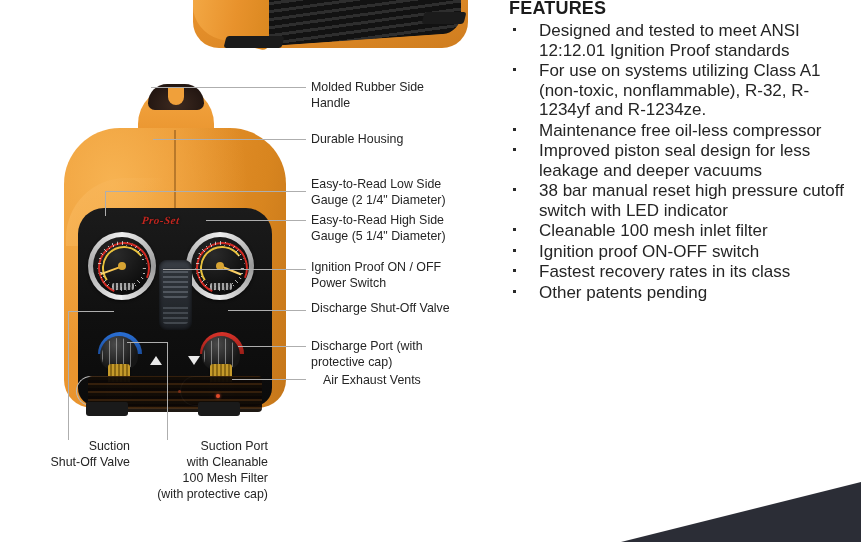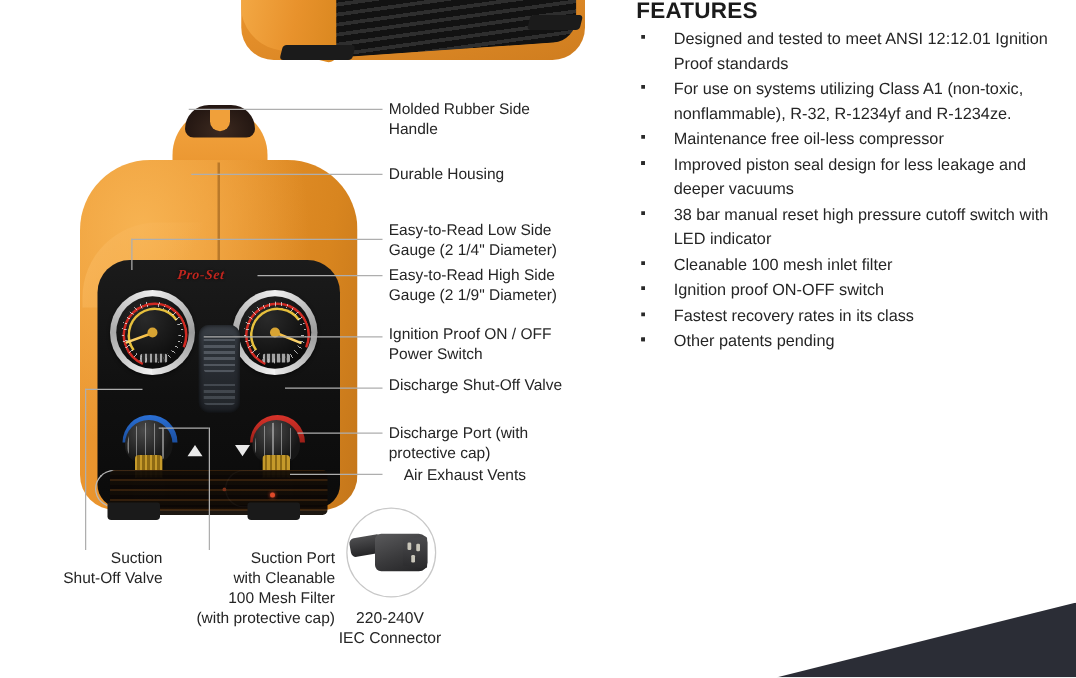--- a/index.html
+++ b/index.html
@@ -49,21 +49,21 @@
     line-height: 20px;
   }
   ul.feature-list {
     list-style: none;
     margin: 0;
     padding: 0;
   }
   ul.feature-list li {
     position: relative;
     padding-left: 30px;
-    font-size: 13px;
+    font-size: 17px;
     line-height: 19.5px;
     color: #252525;
     margin-bottom: 1px;
   }
   ul.feature-list li .bullet {
     position: absolute;
     left: 4px;
     top: 7px;
     width: 3px;
     height: 3px;
@@ -580,46 +580,33 @@
     <div class="leader" style="left:232px; top:379px; width:74px;"></div>
 
     <div class="leader-v" style="left:68px;  top:311px; height:129px;"></div>
     <div class="leader" style="left:68px;  top:311px; width:46px;"></div>
     <div class="leader-v" style="left:167px; top:342px; height:98px;"></div>
     <div class="leader" style="left:127px; top:342px; width:40px;"></div>
 
     <div class="callout" style="left:311px; top:79px;">Molded Rubber Side Handle</div>
     <div class="callout" style="left:311px; top:131px;">Durable Housing</div>
     <div class="callout" style="left:311px; top:176px;">Easy-to-Read Low Side Gauge (2 1/4" Diameter)</div>
-    <div class="callout" style="left:311px; top:212px;">Easy-to-Read High Side Gauge (2 1/9" Diameter)</div>
+    <div class="callout" style="left:311px; top:212px;">Easy-to-Read High Side Gauge (5 1/4" Diameter)</div>
     <div class="callout" style="left:311px; top:259px;">Ignition Proof ON / OFF Power Switch</div>
     <div class="callout" style="left:311px; top:300px;">Discharge Shut-Off Valve</div>
     <div class="callout" style="left:311px; top:338px;">Discharge Port (with protective cap)</div>
     <div class="callout" style="left:311px; top:372px;margin-left:12px;">Air Exhaust Vents</div>
 
     <div class="bottom-caption" style="left:8px; top:438px; width:122px; white-space:pre-line;">Suction
 Shut-Off Valve</div>
     <div class="bottom-caption" style="left:106px; top:438px; width:162px; white-space:pre-line;">Suction Port
 with Cleanable
 100 Mesh Filter
 (with protective cap)</div>
 
-    <div class="iec">
-      <div class="iec-circle">
-        <div class="iec-cable"></div>
-        <div class="iec-plug">
-          <div class="face2"></div>
-          <div class="iec-pin p1"></div>
-          <div class="iec-pin p2"></div>
-          <div class="iec-pin p3"></div>
-        </div>
-      </div>
-      <div class="iec-caption" style="white-space:pre-line;">220-240V
-IEC Connector</div>
-    </div>
   </div>
 
   <div class="features">
     <div class="features-title">FEATURES</div>
     <ul class="feature-list">
         <li><span class="bullet"></span><span>Designed and tested to meet ANSI 12:12.01 Ignition Proof standards</span></li>
         <li><span class="bullet"></span><span>For use on systems utilizing Class A1 (non-toxic, nonflammable), R-32, R-1234yf and R-1234ze.</span></li>
         <li><span class="bullet"></span><span>Maintenance free oil-less compressor</span></li>
         <li><span class="bullet"></span></li>
         <li><span class="bullet"></span><span>Improved piston seal design for less leakage and deeper vacuums</span></li>

